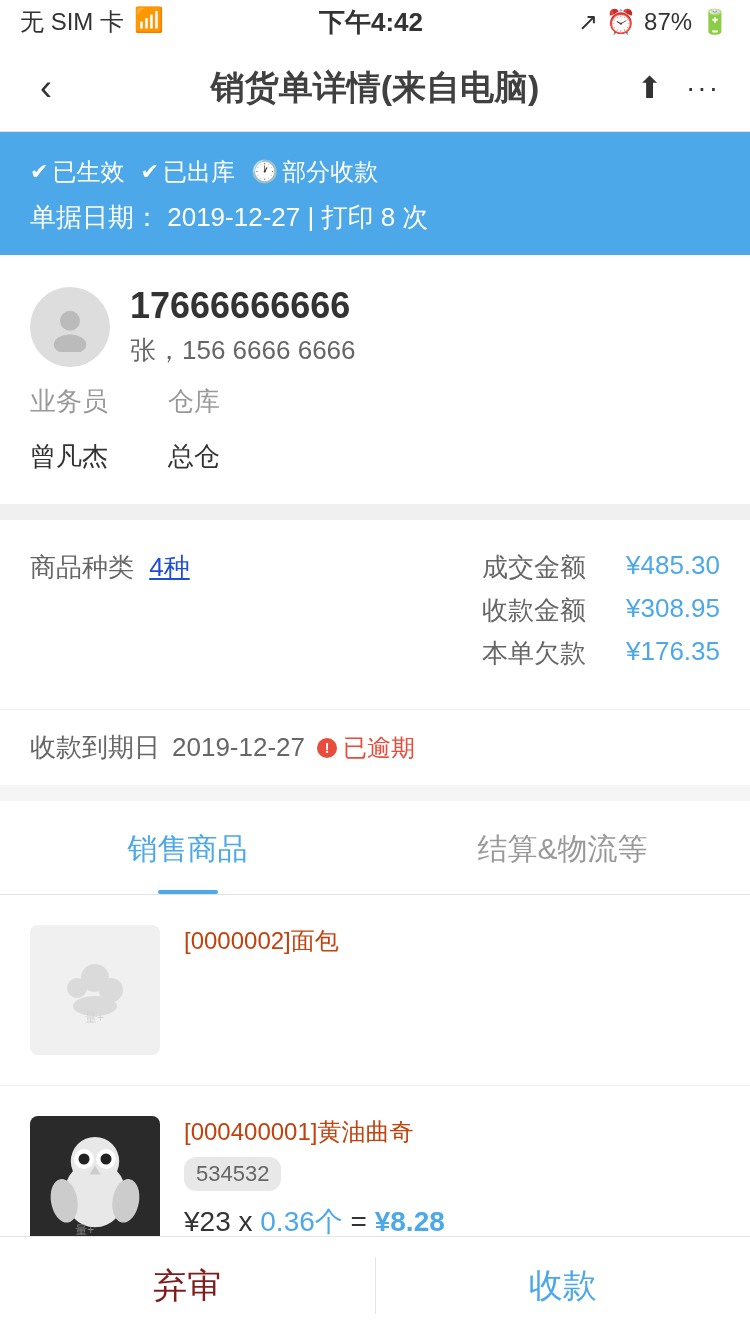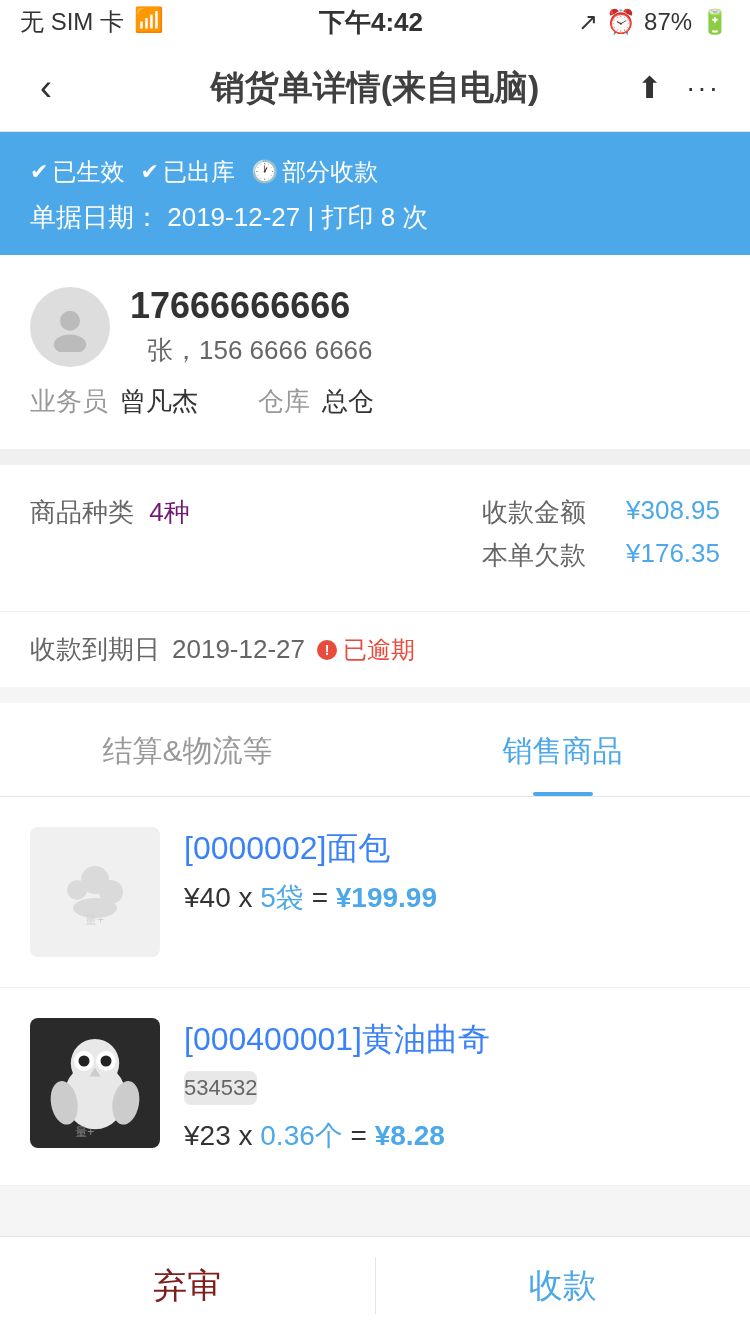--- a/index.html
+++ b/index.html
@@ -121,49 +121,48 @@
     }
     .customer-name {
       font-size: 36px;
       font-weight: 600;
       color: #333;
     }
     .customer-sub {
       font-size: 26px;
       color: #666;
       margin-top: 6px;
-      margin-left: 17px;
     }
     .customer-info {
       display: flex;
       gap: 60px;
       font-size: 26px;
       color: #666;
       padding-left: 0;
     }
-    .info-item { display: flex; gap: 12px; }
+    .info-item { display: flex; gap: 20px; flex-direction: column; }
     .info-label { color: #999; }
     .info-value { color: #333; }
 
     
     .divider {
       height: 16px;
       background: #f0f0f0;
     }
 
     
     .stats-section {
       background: #fff;
       padding: 30px;
       display: flex;
       justify-content: space-between;
       align-items: flex-start;
     }
     .stats-left { font-size: 26px; color: #666; }
-    .stats-left .count { color: #701a75; font-weight: 500; margin-left: 8px; }
+    .stats-left .count { color: #1d4ed8; font-weight: 500; margin-left: 8px; text-decoration: underline; }
     .stats-right { text-align: right; }
     .stat-row {
       display: flex;
       justify-content: space-between;
       gap: 40px;
       margin-bottom: 8px;
       font-size: 26px;
     }
     .stat-label { color: #666; }
     .stat-value { color: #4CA8E8; }
@@ -250,32 +249,32 @@
       border-radius: 8px;
       display: flex;
       align-items: center;
       justify-content: center;
       flex-shrink: 0;
       overflow: hidden;
     }
     .product-thumb svg { width: 80px; height: 80px; opacity: 0.3; }
     .product-info { flex: 1; }
     .product-name {
-      font-size: 32px;
-      color: #3b82f6;
+      font-size: 24px;
+      color: #c2410c;
       font-weight: 500;
       margin-bottom: 8px;
     }
     .product-tag {
       display: inline-block;
       background: #e8e8e8;
       color: #666;
       font-size: 22px;
-      padding: 4px 0;
-      border-radius: 7px;
+      padding: 4px 12px;
+      border-radius: 12px;
       margin-bottom: 12px;
     }
     .product-price {
       font-size: 28px;
       color: #333;
     }
     .product-price .highlight { color: #4CA8E8; }
     .product-price .total { color: #4CA8E8; font-weight: 600; }
 
     
@@ -393,20 +392,24 @@
 
 <div class="divider"></div>
 
 <div class="stats-section">
   <div class="stats-left">
     <span>商品种类</span>
     <span class="count">4种</span>
   </div>
   <div class="stats-right">
     <div class="stat-row">
+      <span class="stat-label">成交金额</span>
+      <span class="stat-value">¥485.30</span>
+    </div>
+    <div class="stat-row">
       <span class="stat-label">收款金额</span>
       <span class="stat-value">¥308.95</span>
     </div>
     <div class="stat-row">
       <span class="stat-label">本单欠款</span>
       <span class="stat-value">¥176.35</span>
     </div>
   </div>
 </div>
 
@@ -414,50 +417,43 @@
   <span>收款到期日</span>
   <span>2019-12-27</span>
   <span class="overdue-badge">
     <span class="overdue-dot">!</span>
     <span>已逾期</span>
   </span>
 </div>
 
 <div class="tabs-section">
   <div class="tabs">
+    <div class="tab active">
+      <span>销售商品</span>
+    </div>
     <div class="tab">
       <span>结算&amp;物流等</span>
-    </div>
-    <div class="tab active">
-      <span>销售商品</span>
     </div>
   </div>
 </div>
 
 <div class="product-list">
 
   <div class="product-item">
     <div class="product-thumb">
       <svg viewBox="0 0 80 80" xmlns="http://www.w3.org/2000/svg" fill="#aaa">
         <circle cx="40" cy="28" r="14"></circle>
         <circle cx="22" cy="38" r="10"></circle>
         <circle cx="56" cy="40" r="12"></circle>
         <ellipse cx="40" cy="56" rx="22" ry="10"></ellipse>
         <text x="30" y="72" font-size="12" fill="#888">量+</text>
       </svg>
     </div>
     <div class="product-info">
       <div class="product-name">[0000002]面包</div>
-      <div class="product-price">
-        <span>¥40</span>
-        <span> x </span>
-        <span class="highlight"><span>5</span><span>袋</span></span>
-        <span> = </span>
-        <span class="total">¥199.99</span>
-      </div>
     </div>
   </div>
 
   <div class="product-item">
     <div class="owl-placeholder">
       <svg viewBox="0 0 100 100" xmlns="http://www.w3.org/2000/svg" width="110" height="110">
 
         <ellipse cx="50" cy="62" rx="28" ry="30" fill="#e8e8e8"></ellipse>
 
         <circle cx="50" cy="32" r="22" fill="#e8e8e8"></circle>

